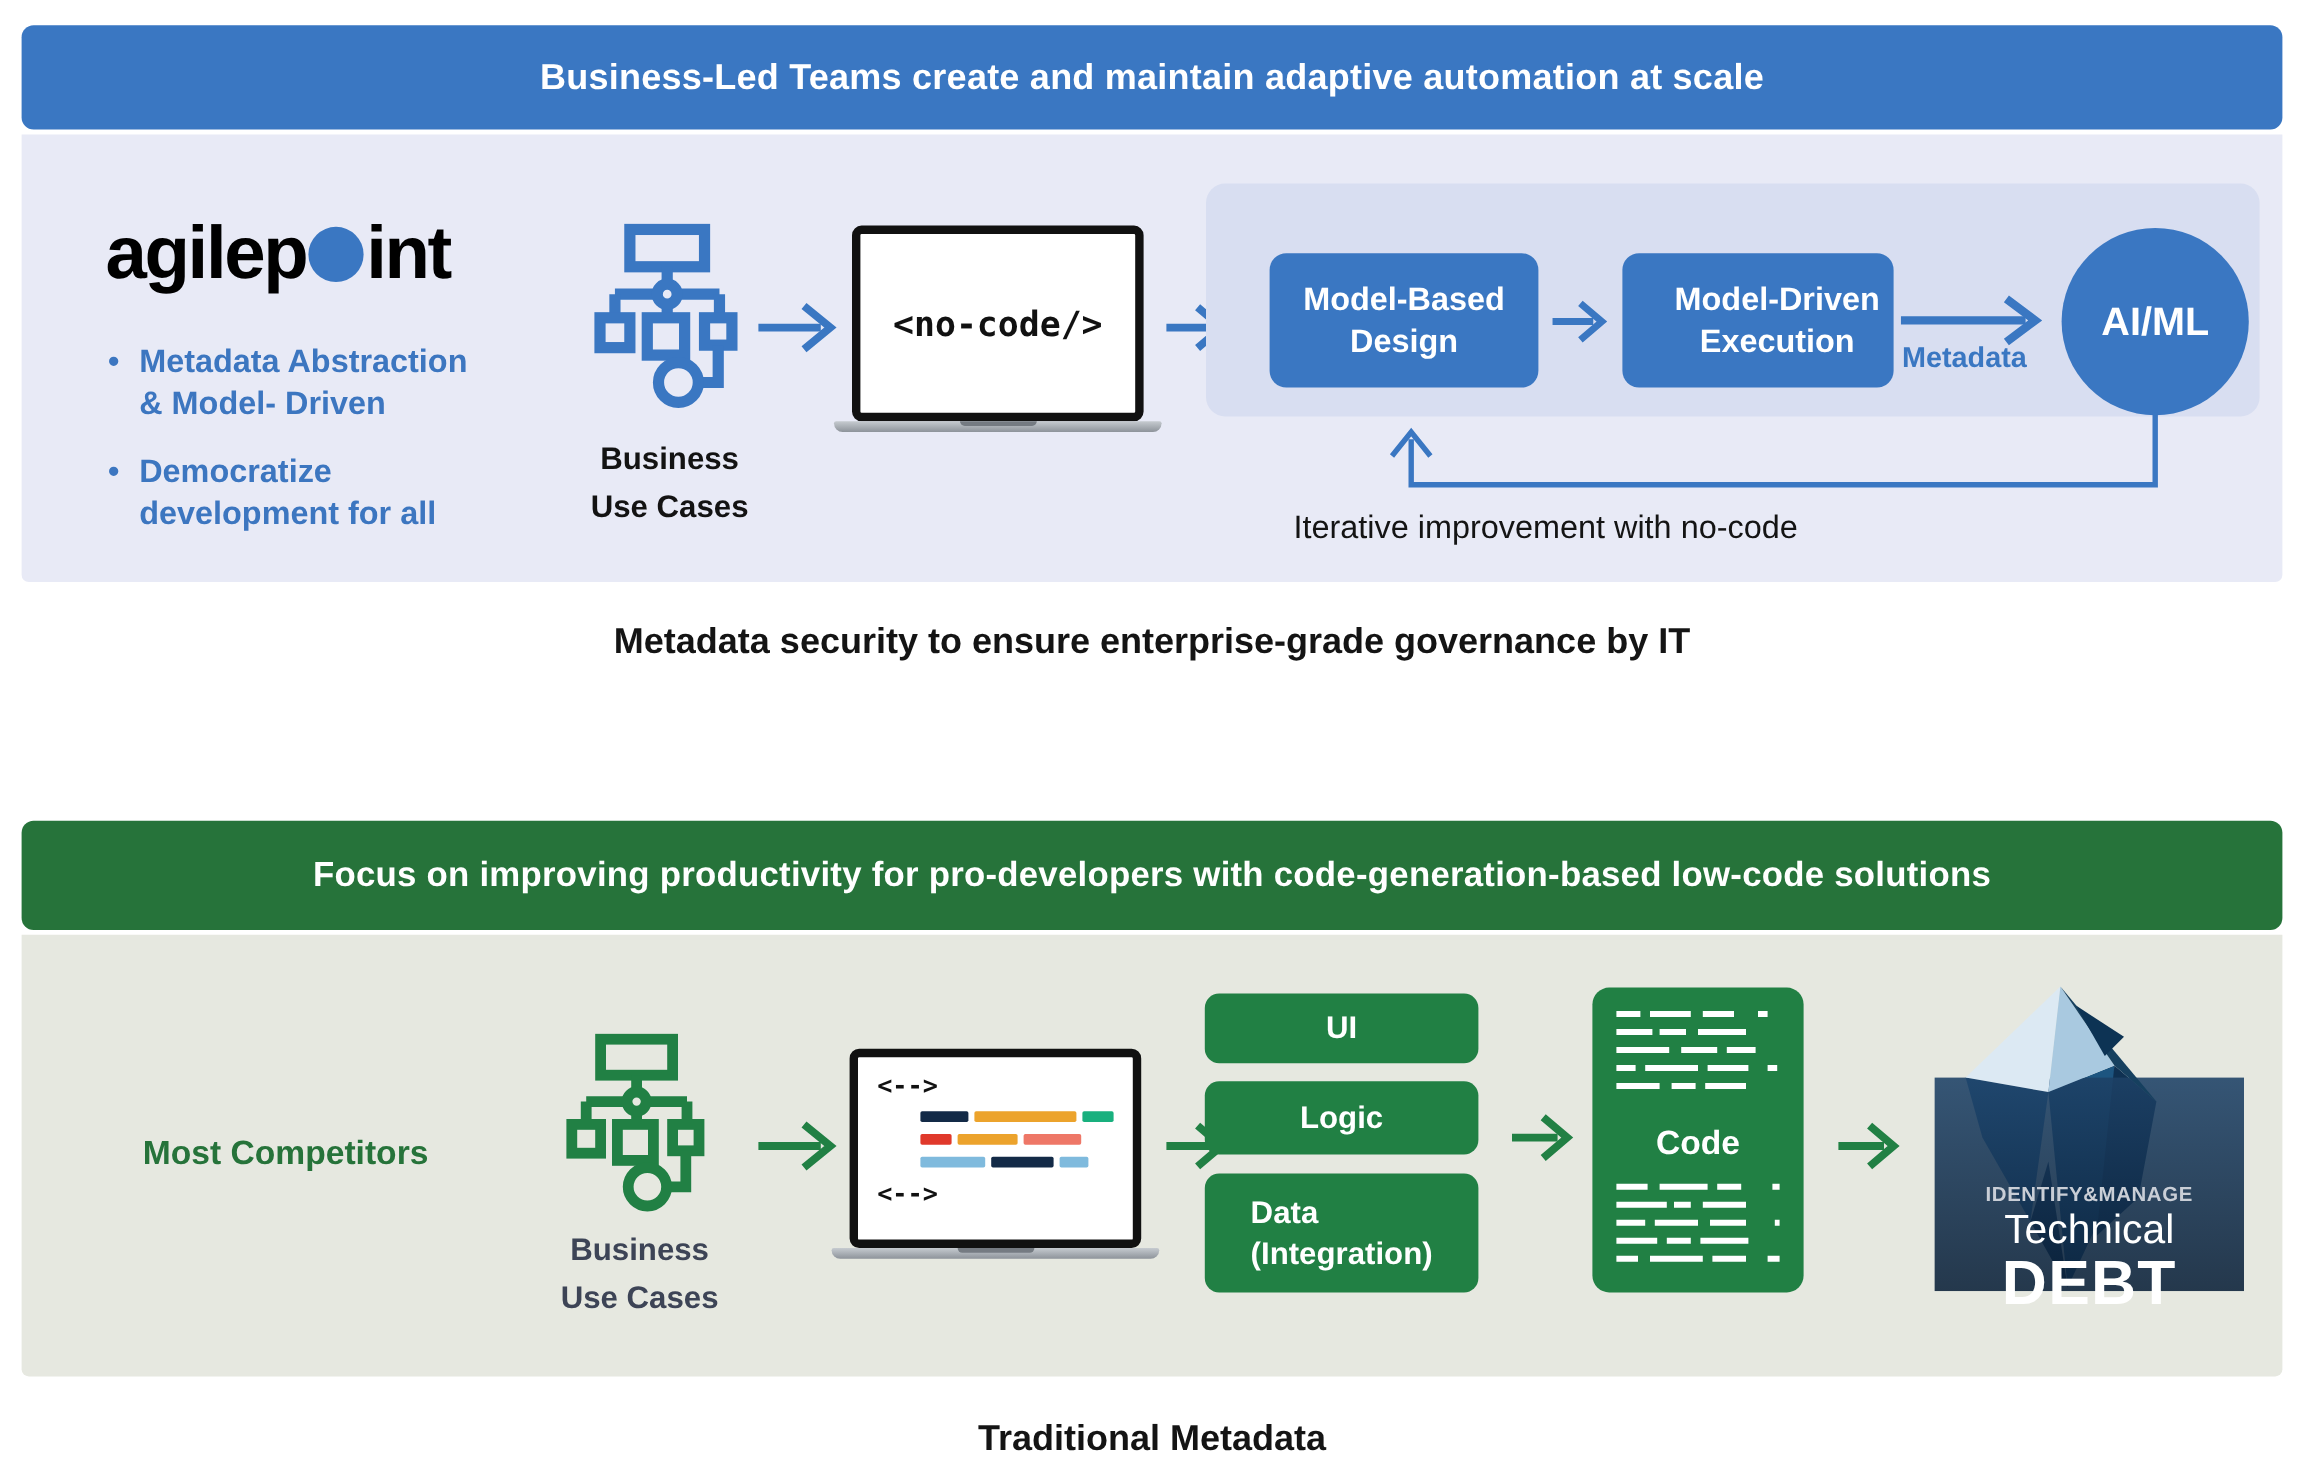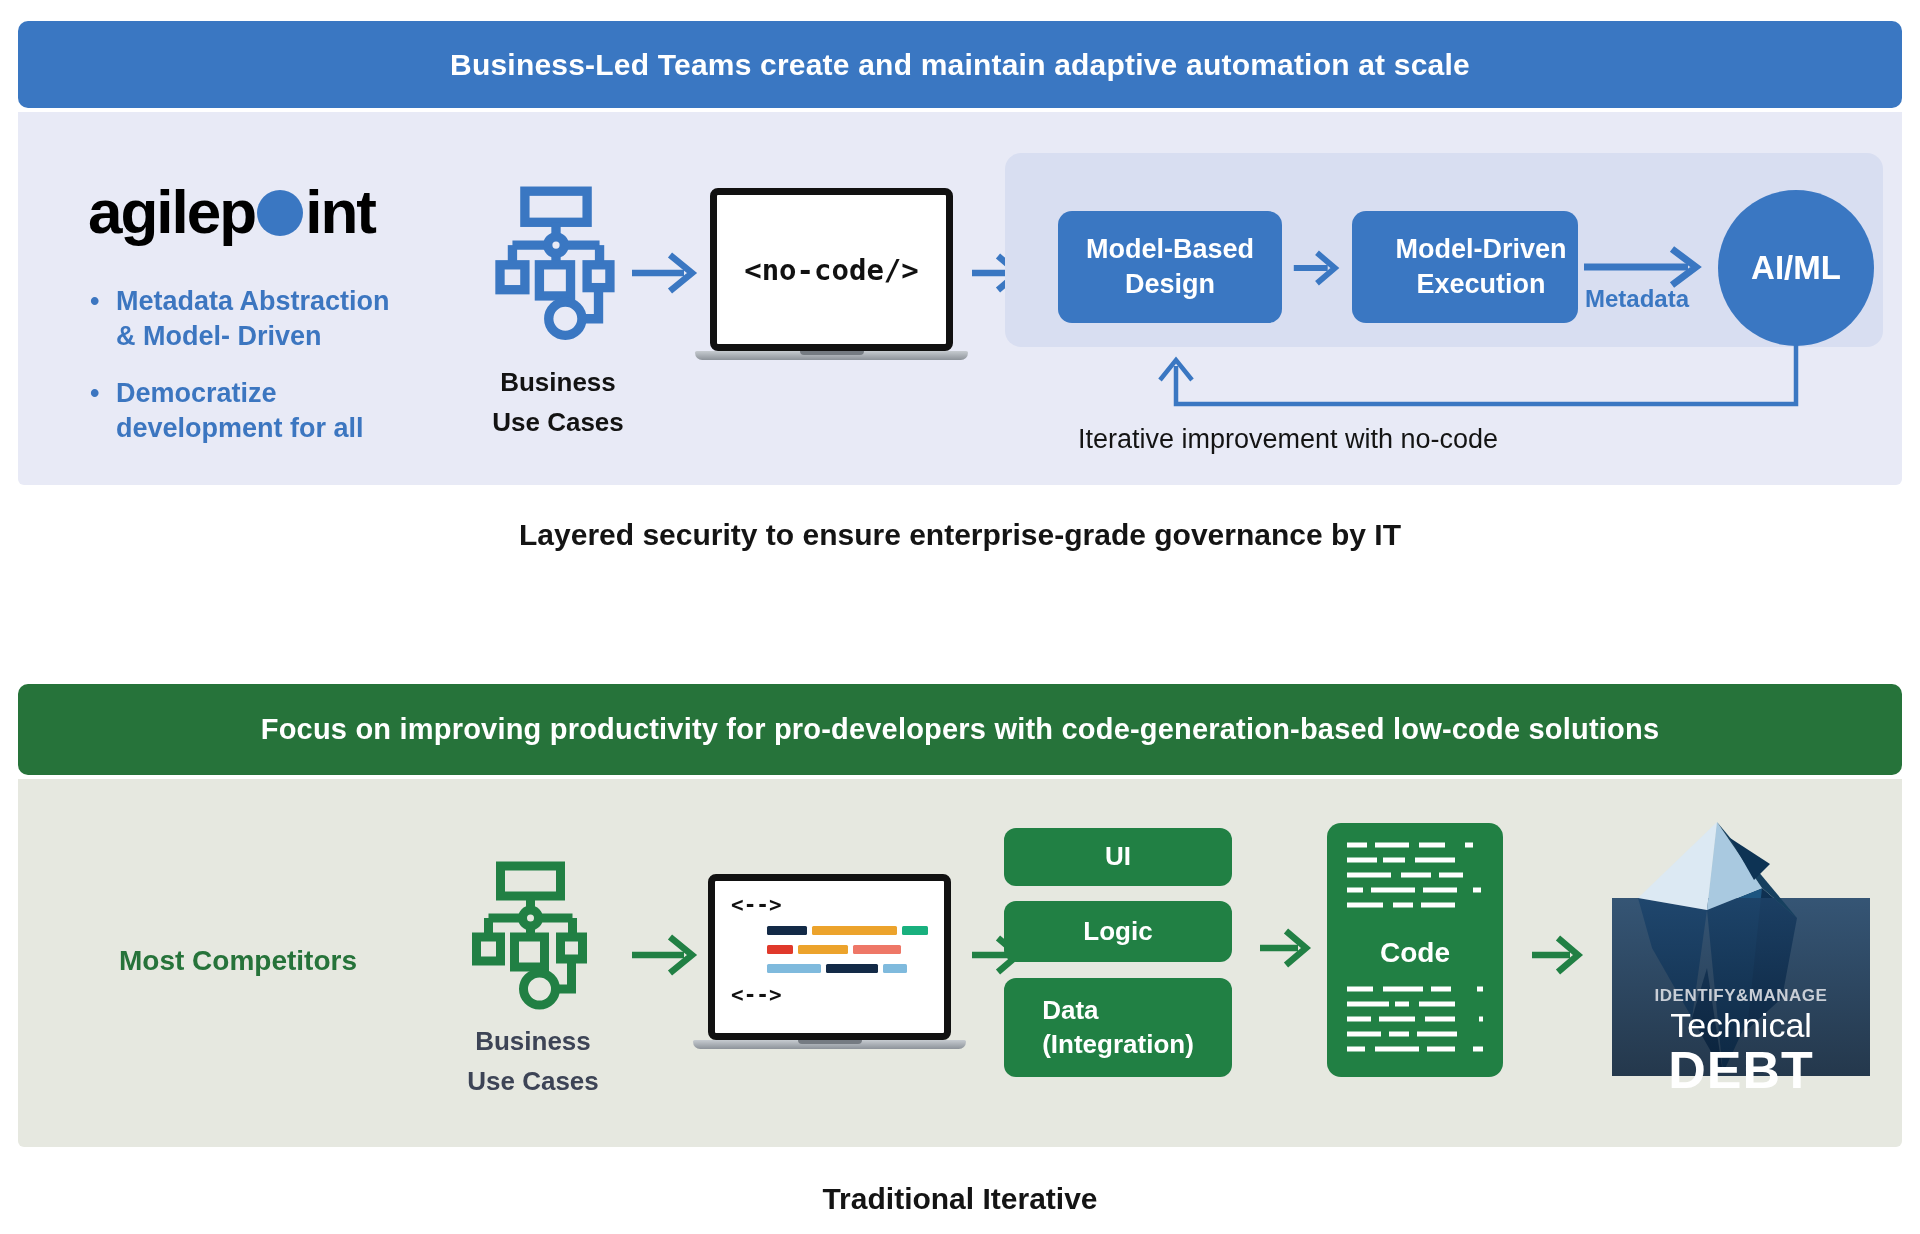--- a/index.html
+++ b/index.html
@@ -174,21 +174,21 @@
       <div id="aiml" style="left:713px; top:37px;">AI/ML</div>
     </div>
 
     <svg class="abs" style="left:1130px; top:230px;" width="680" height="80" viewBox="0 0 680 80">
       <path class="feedback-path" d="M648 2 V62 H28 V24"></path>
       <path class="feedback-path" d="M12 38 L28 18 L44 38"></path>
     </svg>
     <div id="feedback-label" style="left:1000px; top:312px; width:540px;">Iterative improvement with no-code</div>
   </div>
 
-  <div id="middle-caption" class="caption">Layered security to ensure enterprise-grade governance by IT</div>
+  <div id="middle-caption" class="caption">Metadata security to ensure enterprise-grade governance by IT</div>
 
   <div id="bottom-banner" class="banner">
     <span>Focus on improving productivity for pro-developers with code-generation-based low-code solutions</span>
   </div>
 
   <div id="bottom-section" class="section">
 
     <div id="competitors" class="abs">Most Competitors</div>
 
     <svg class="abs flowchart flowchart-green c-green" style="left:445px; top:82px;" width="135" height="162" viewBox="0 0 132 162">
@@ -295,15 +295,15 @@
         <polygon points="105,4 95,92 150,70" fill="#a9c9e0"></polygon>
         <polygon points="105,4 150,70 185,100" fill="#16405f"></polygon>
         <polygon points="118,20 142,62 158,46" fill="#0d3354"></polygon>
       </svg>
       <div class="txt t1">IDENTIFY&amp;MANAGE</div>
       <div class="txt t2">Technical</div>
       <div class="txt t3">DEBT</div>
     </div>
   </div>
 
-  <div id="bottom-caption" class="caption">Traditional Iterative</div>
+  <div id="bottom-caption" class="caption">Traditional Metadata</div>
 
 </div>
 
 </body></html>

